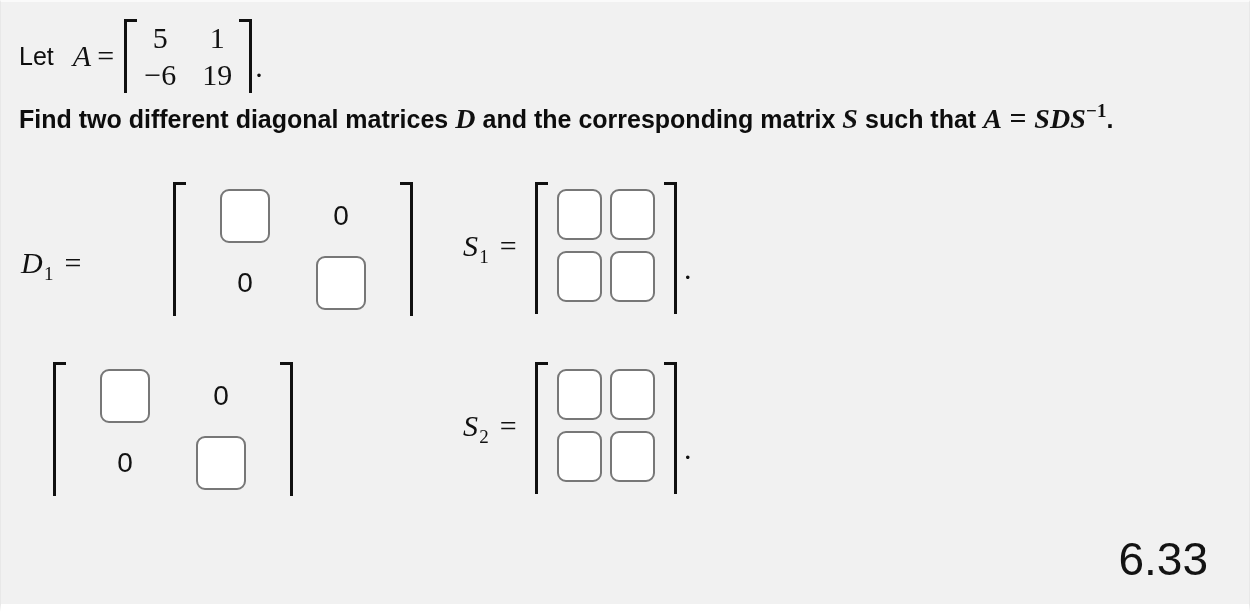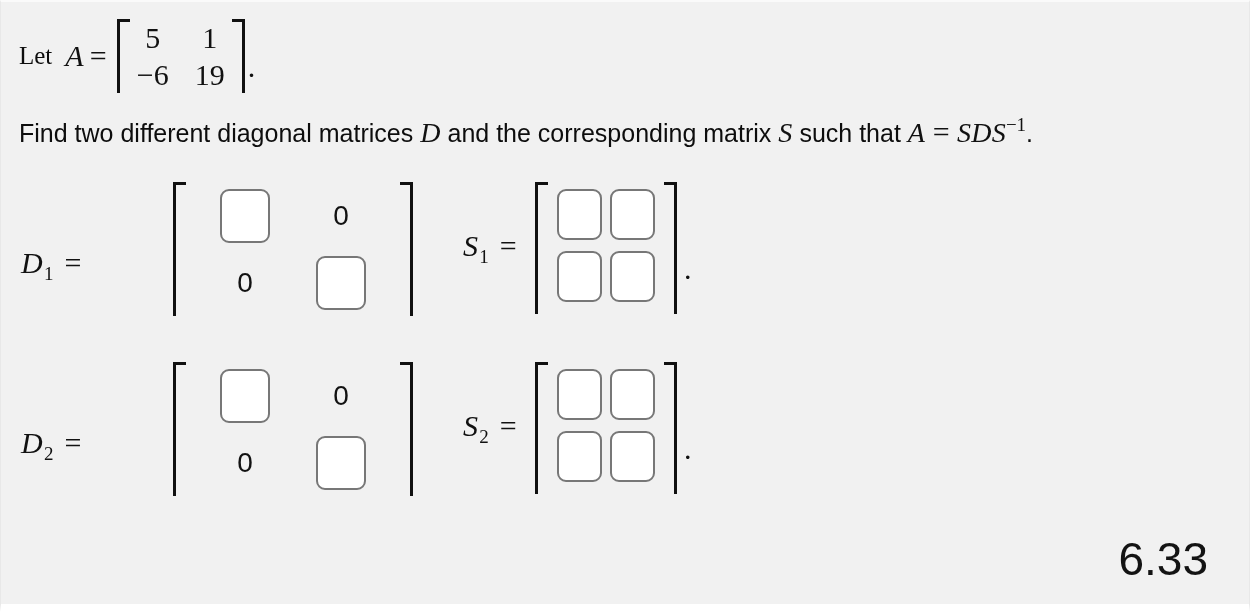--- a/index.html
+++ b/index.html
@@ -99,22 +99,21 @@
     left: 18px;
     top: 14px;
     width: 1215px;
   }
   #line-a {
     display: flex;
     align-items: center;
     height: 80px;
   }
   #line-a .lead {
-    margin-right: 13px;
-    font-family: Liberation Serif, serif;
+    margin-right: 19px;
   }
   #line-a .eq {
     margin: 0 10px 0 6px;
   }
   .matrixA {
     display: inline-flex;
     align-items: stretch;
     height: 74px;
   }
   .matrixA-grid {
@@ -131,22 +130,23 @@
     font-size: 30px;
     color: #111111;
     line-height: 1;
   }
   #line-a .period {
     align-self: flex-end;
     margin-bottom: 12px;
     margin-left: 3px;
   }
   #line-b {
-    margin-top: 18px;
+    margin-top: 4px;
     white-space: nowrap;
+    font-weight: bold;
   }
   #line-b .mathvar { font-size: 28px; }
 
   
   .answer-row {
     position: absolute;
     left: 0;
     width: 1250px;
     height: 150px;
     display: block;
@@ -317,21 +317,20 @@
         <span class="brk right"></span>
       </span>
       <span class="trailing-period">.</span>
     </div>
 
   </div>
 
   <div class="answer-row" id="row-2">
 
     <div class="field-group d-group">
-      <span class="field-label"><span class="mathvar">D</span><span class="sub">2</span><span class="op label-eq">=</span></span>
 
       <span class="matrixD">
         <span class="brk left"></span>
         <span class="d-grid">
           <input class="box-d" type="text" value="" style="">
           <span class="zero">0</span>
           <span class="zero">0</span>
           <input class="box-d" type="text" value="" style="">
         </span>
         <span class="brk right"></span>

